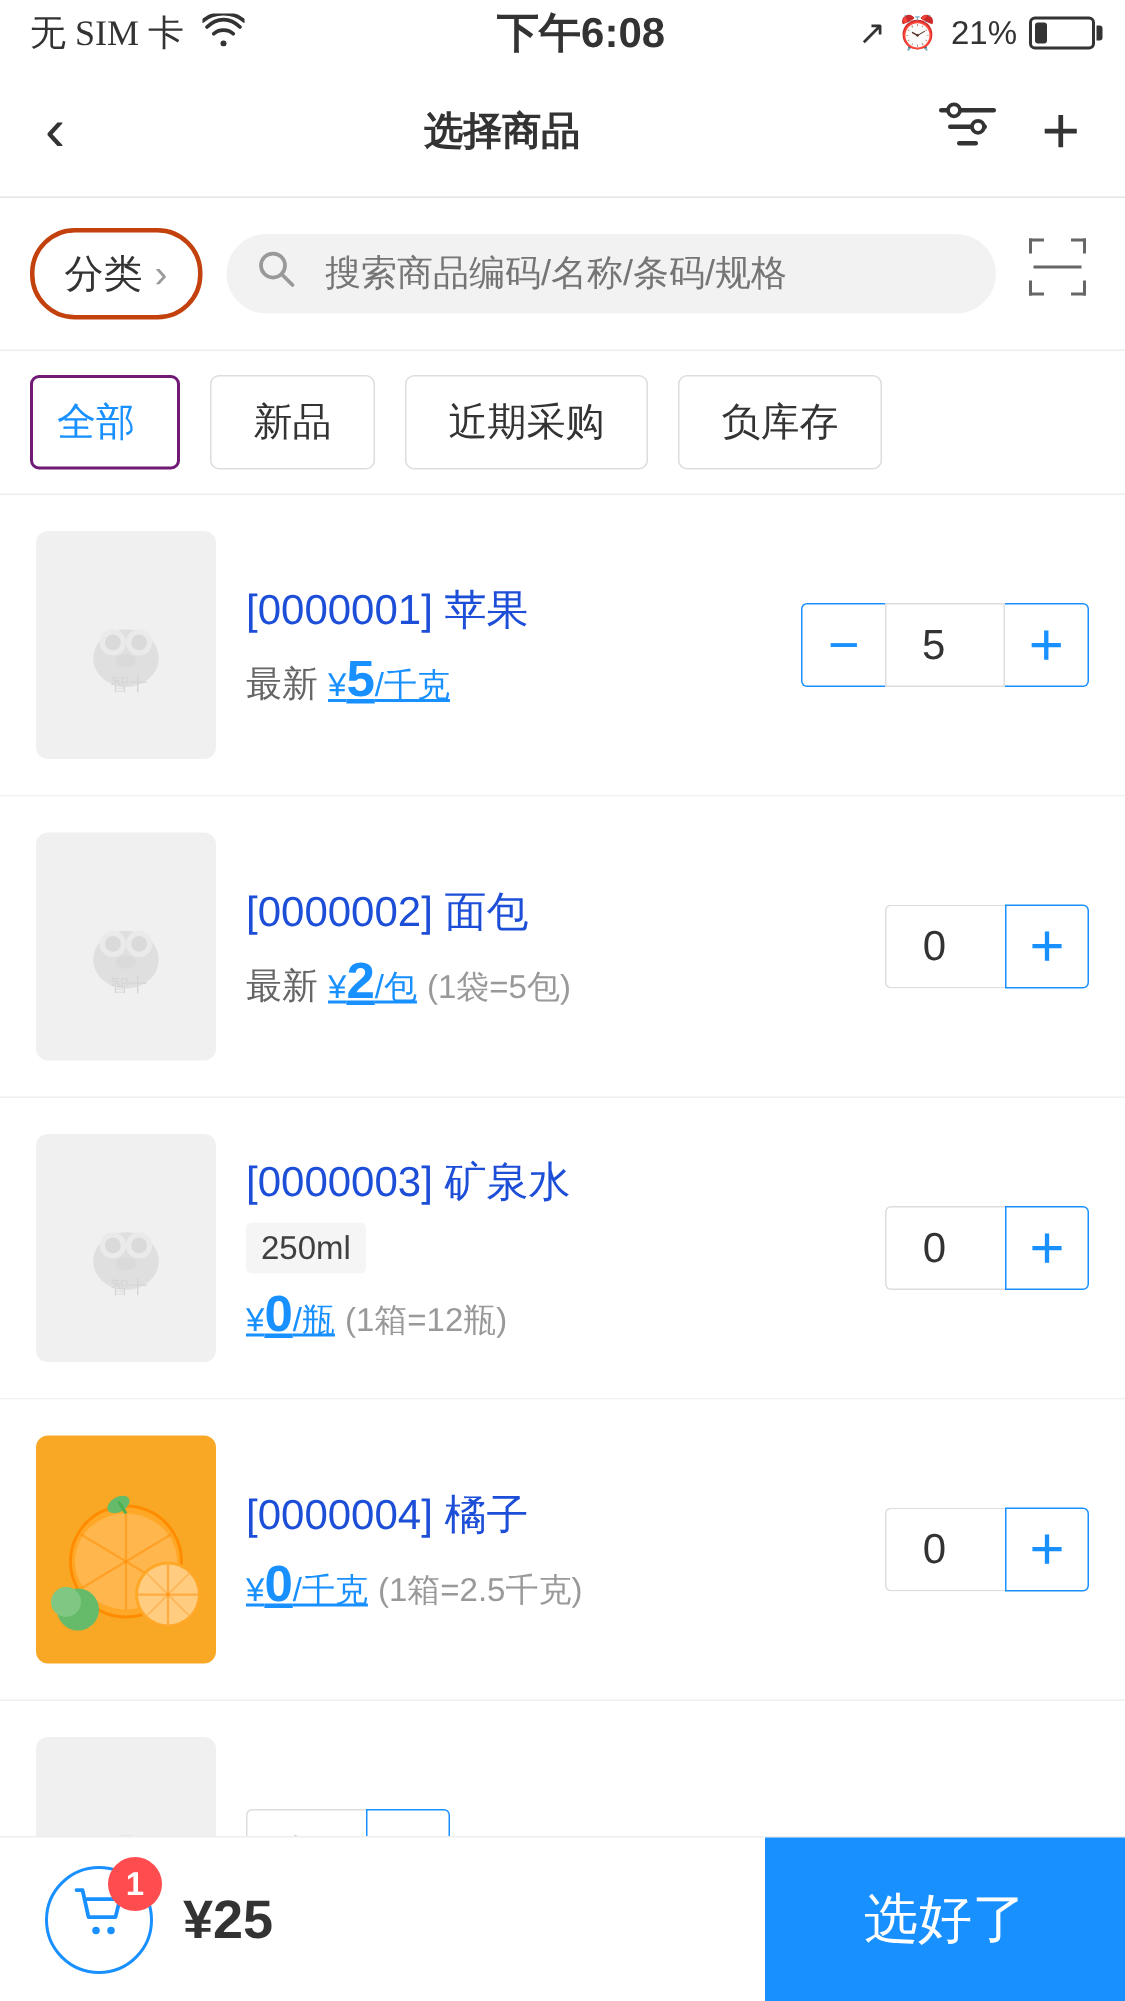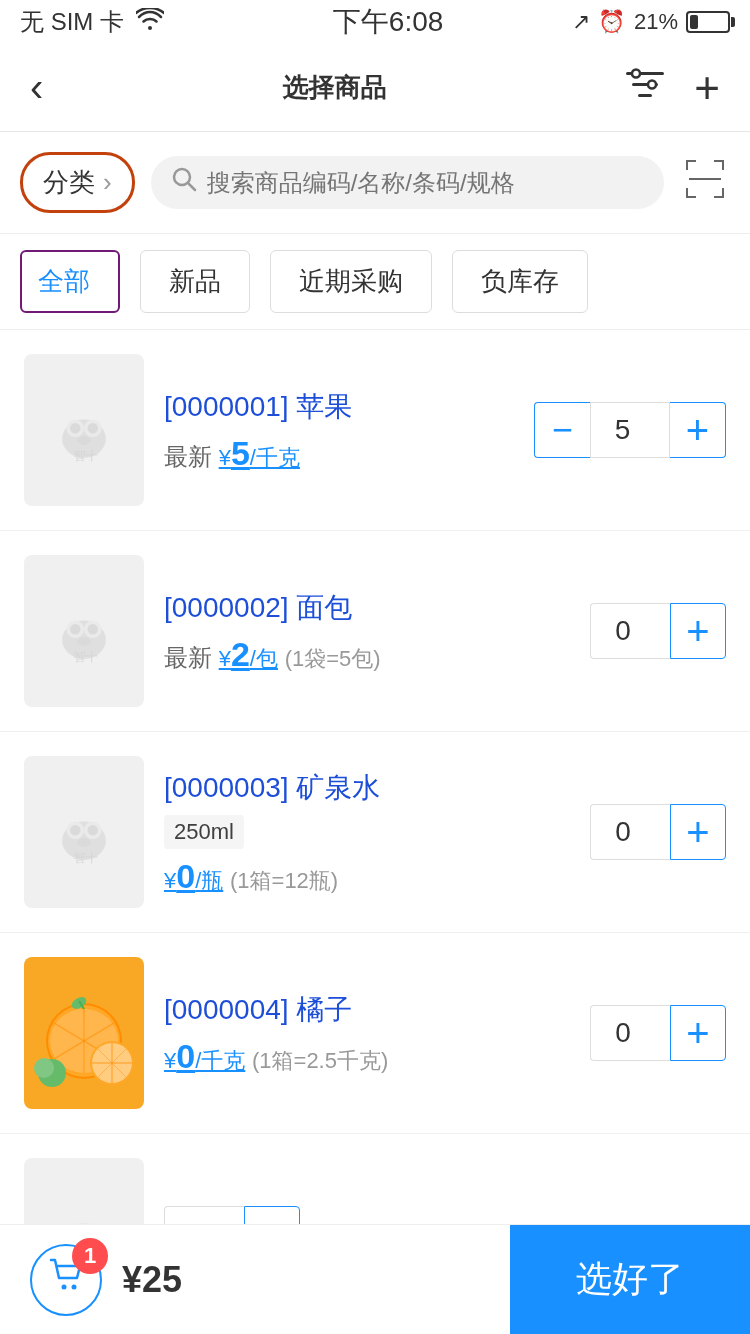--- a/index.html
+++ b/index.html
@@ -17,22 +17,22 @@
     .status-bar {
       background: #fff;
       height: 44px;
       display: flex;
       align-items: center;
       justify-content: space-between;
       padding: 0 20px;
       font-size: 24px;
       font-weight: 500;
     }
-    .status-left { display: flex; align-items: center; gap: 12px; }
-    .status-center { font-size: 28px; font-weight: 400; margin-left: 40px; }
+    .status-left { display: flex; align-items: flex-end; gap: 12px; font-family: Liberation Serif, serif; }
+    .status-center { font-size: 28px; font-weight: 700; margin-left: 40px; }
     .status-right { display: flex; align-items: center; gap: 8px; font-size: 22px; }
     .battery {
       width: 44px; height: 22px;
       border: 2px solid #333;
       border-radius: 4px;
       position: relative;
       display: inline-flex;
       align-items: center;
       padding: 2px;
     }
@@ -107,21 +107,21 @@
       cursor: pointer;
     }
     .category-btn span.chevron { margin-left: 8px; color: #999; }
     .search-box {
       flex: 1;
       display: flex;
       align-items: center;
       background: #f2f2f2;
       border-radius: 30px;
       padding: 10px 20px;
-      gap: 10px;
+      gap: 20px;
     }
     .search-icon { color: #999; font-size: 26px; }
     .search-input {
       border: none;
       background: transparent;
       font-size: 24px;
       color: #999;
       outline: none;
       flex: 1;
     }

